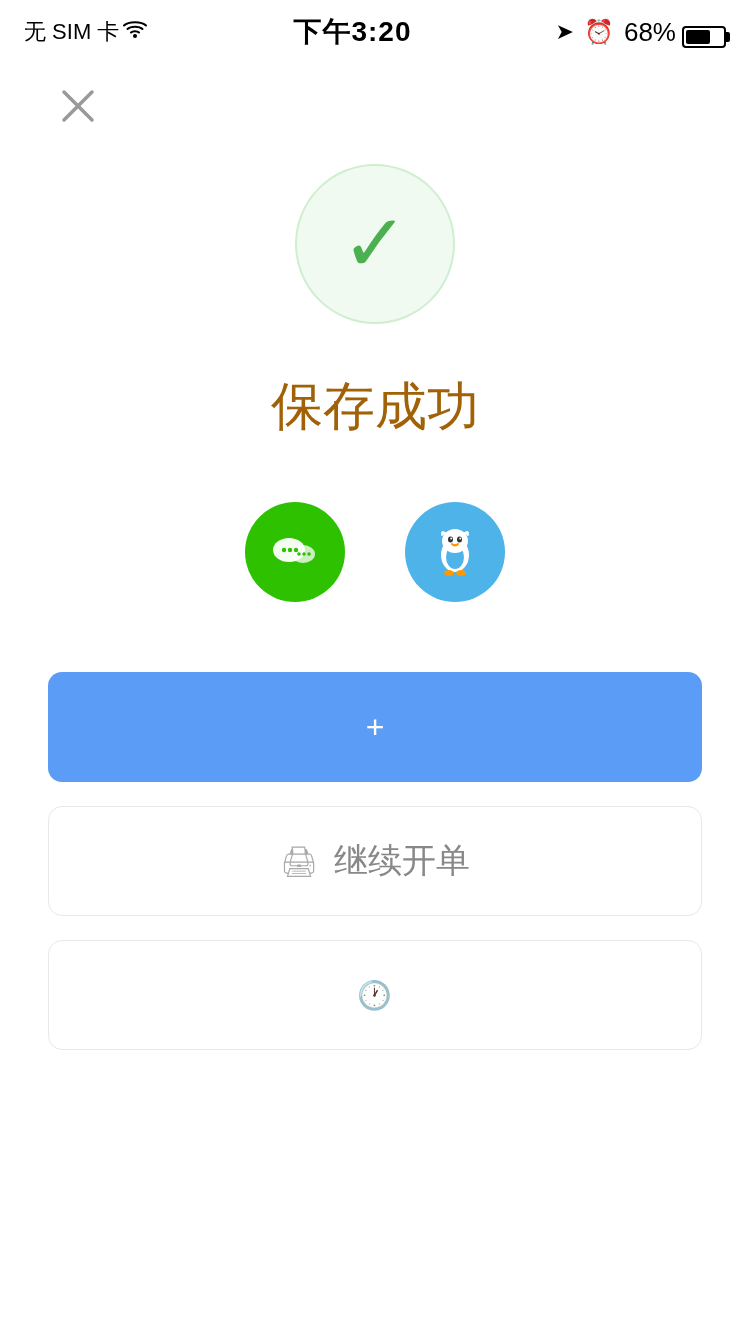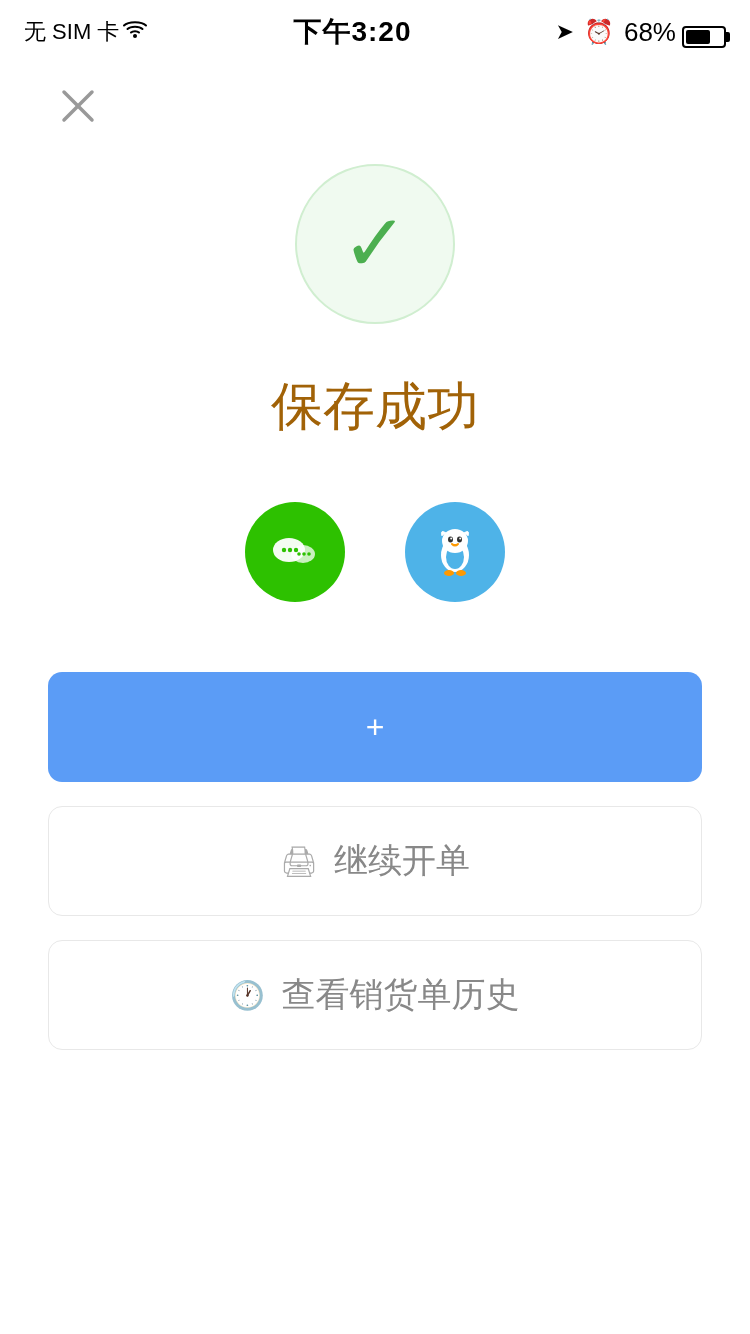--- a/index.html
+++ b/index.html
@@ -320,18 +320,17 @@
         🖨
       </span>
       <span>继续开单</span>
     </button>
 
     <button class="btn btn-secondary">
       <span style="font-size:28px; color:#aaa;">
         
         🕐
       </span>
-      <span>查看销货单历史</span>
     </button>
 
   </div>
 
 </div>
 
 </body></html>

